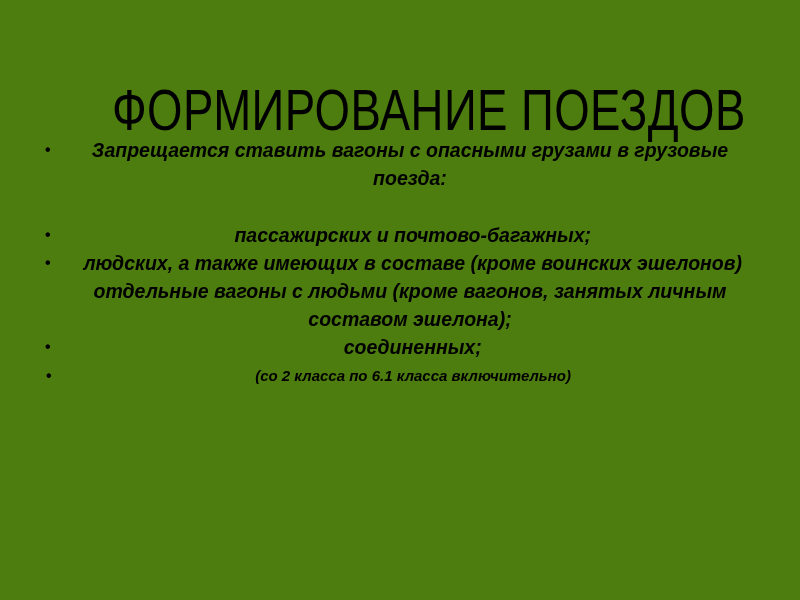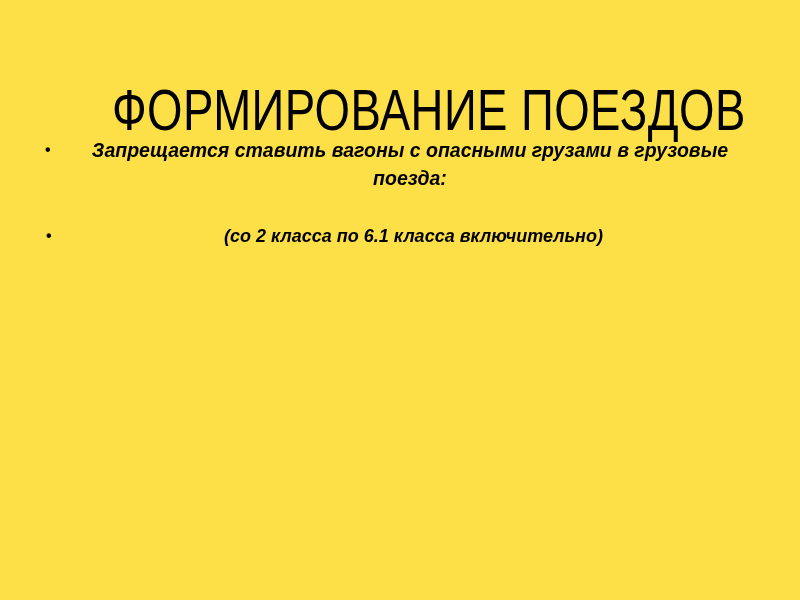--- a/index.html
+++ b/index.html
@@ -13,21 +13,21 @@
     background: #ffffff;
     font-family: "Liberation Sans", "DejaVu Sans", sans-serif;
     color: #000000;
     overflow: hidden;
   }
 
   .slide {
     position: relative;
     width: 800px;
     height: 600px;
-    background: #fde047;
+    background: #4d7c0f;
     box-sizing: border-box;
   }
 
   
   .slide-title {
     position: absolute;
     left: 40px;
     top: 42px;
     width: 720px;
     text-align: center;
@@ -81,42 +81,45 @@
     color: #000000;
   }
 
   
   .bullet-item.gap-after {
     margin-bottom: 29px;
   }
 
   
   .bullet-item.larger {
-    font-size: 18px;
+    font-size: 15px;
     line-height: 30px;
     padding-left: 26px;
   }
   .bullet-item.larger::before {
     line-height: 30px;
     left: 6px;
   }
 </style>
 <style>.bullet-item::before{content:"•";}</style></head>
 <body>
 
 <div class="slide">
 
   <h1 class="slide-title">ФОРМИРОВАНИЕ ПОЕЗДОВ</h1>
 
   <ul class="body-list">
 
     <li class="bullet-item gap-after">Запрещается ставить вагоны с опасными грузами в грузовые поезда:</li>
 
+    <li class="bullet-item"> пассажирских и почтово-багажных;</li>
 
+    <li class="bullet-item"> людских, а также имеющих в составе (кроме воинских эшелонов) отдельные вагоны с людьми (кроме вагонов, занятых личным составом эшелона);</li>
 
+    <li class="bullet-item"> соединенных;</li>
 
 
 
     <li class="bullet-item larger"> (со 2 класса по 6.1 класса включительно)</li>
 
   </ul>
 
 </div>
 
 </body></html>

